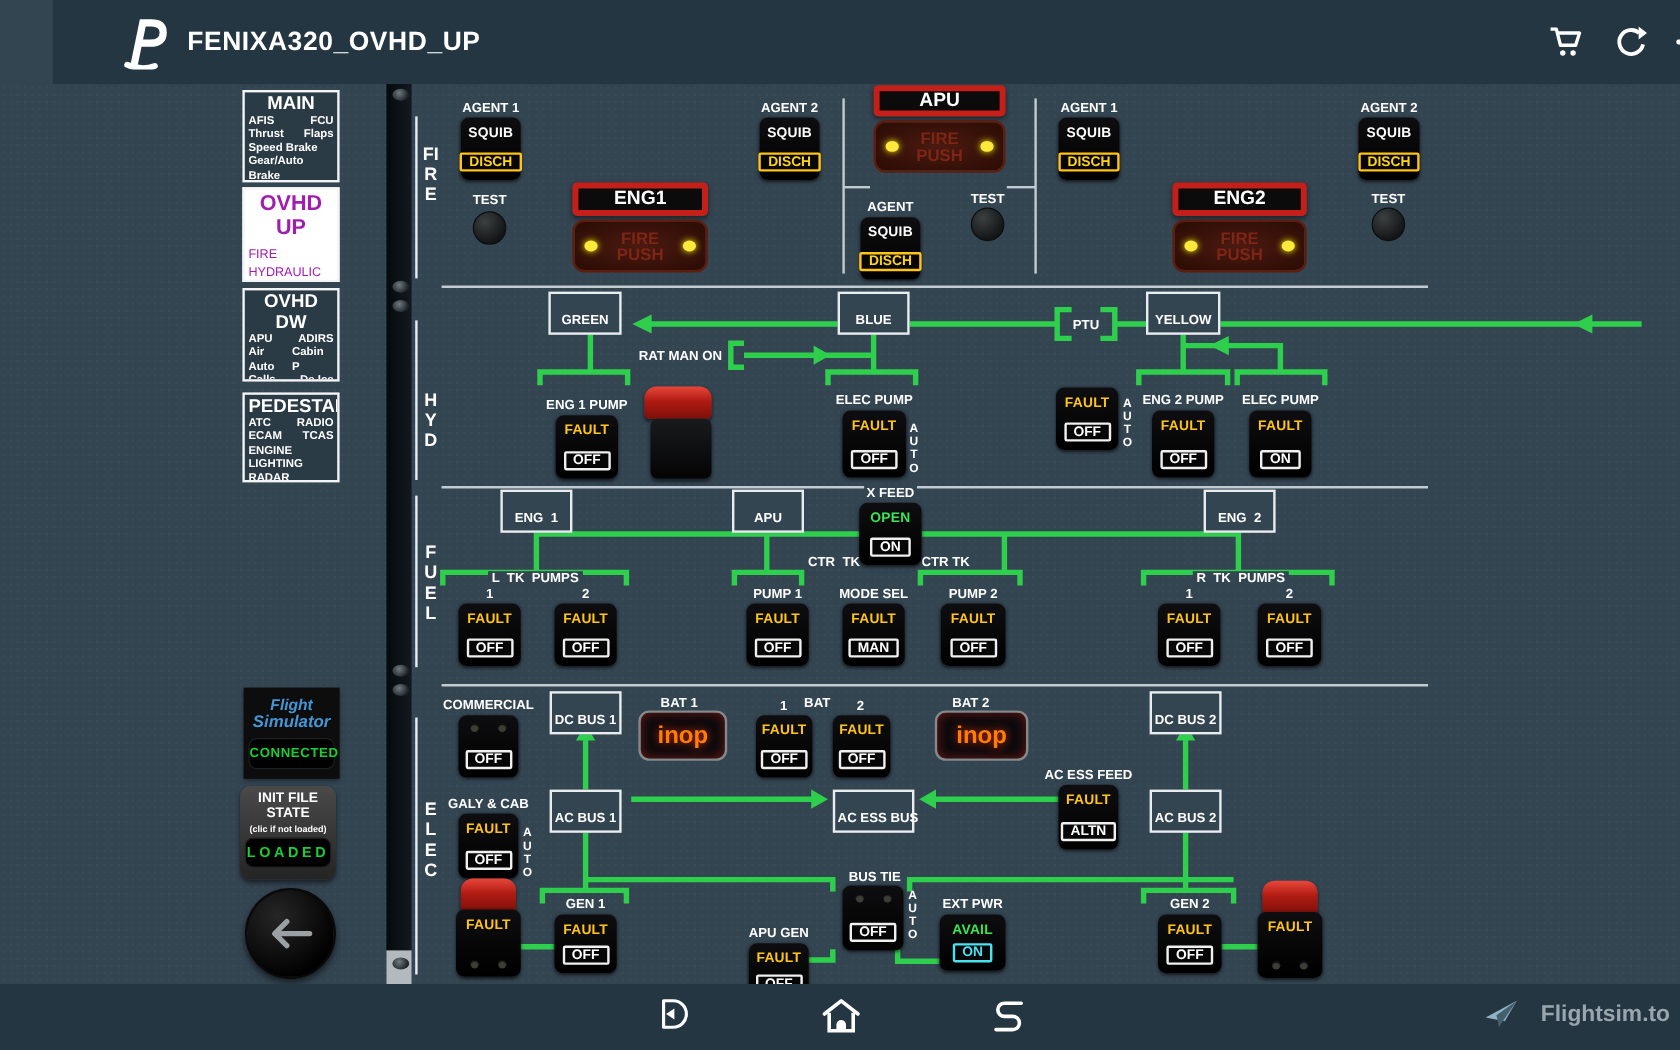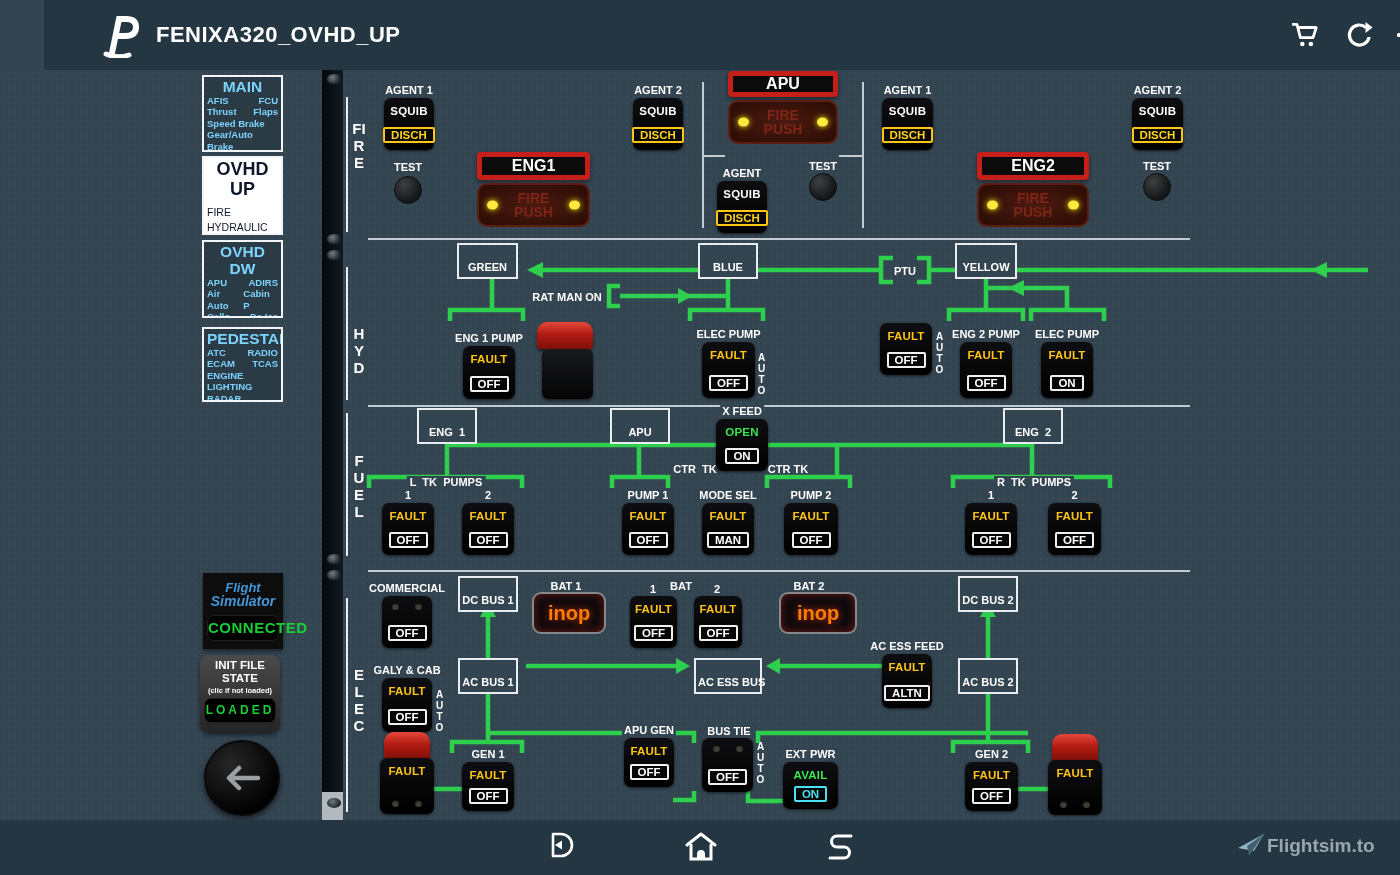--- a/index.html
+++ b/index.html
@@ -10,31 +10,31 @@
   .topbar{position:absolute; left:0; top:0; width:1356px; height:70px; background:var(--bar); z-index:5;margin-left:44px;}
   .botbar{position:absolute; left:0; top:820px; width:1400px; height:55px; background:var(--bar); z-index:5;}
   .apptitle{position:absolute; left:112px; top:22px; color:#fff; font-size:22px; font-weight:bold; letter-spacing:.5px;}
   .tb-icon{position:absolute; top:21px; width:30px; height:28px; cursor:pointer;}
   
   .panel{position:absolute; left:0; top:70px; width:1400px; height:750px; background:var(--panel);
          background-image:radial-gradient(rgba(255,255,255,.03) 1px, transparent 1px); background-size:6px 6px;}
   svg.wiring{position:absolute; left:0; top:0; z-index:1; pointer-events:none;}
   .panel > *{z-index:2;}
   
-  .menu{position:absolute; left:202px; width:81px; border:2px solid #f2f4f5; background:#2b3b46; color:#7dd3fc; padding:1px 3px; overflow:hidden;}
-  .menu.sel{background:#fff; color:#0f172a;}
+  .menu{position:absolute; left:202px; width:81px; border:2px solid #f2f4f5; background:#2b3b46; color:#ffffff; padding:1px 3px; overflow:hidden;}
+  .menu.sel{background:#fff; color:#a21caf;}
   .menu-title{text-align:center; font-weight:bold; font-size:15.5px; line-height:1.1;}
   .menu.sel .menu-title{font-size:18px; padding:1px 0 5px;}
   .menu-row{display:flex; justify-content:space-between; font-size:9.5px; font-weight:bold; line-height:1.2; cursor:pointer;}
   .menu.sel .menu-row{font-weight:normal; font-size:10.5px; line-height:1.5;}
   .simbox{position:absolute; left:203px; top:573px; width:80px; height:76px; background:#0d0d0d; border-radius:0; cursor:pointer; box-shadow:0 2px 4px #0008;}
   .simlogo{height:42px; display:flex; flex-direction:column; align-items:center; justify-content:center; font-style:italic; font-weight:bold; color:#4596d6; line-height:1;}
   .simlogo .l1{font-size:13px;} .simlogo .l2{font-size:14px;}
   .statusinset{margin:0 4px; background:#000; border-radius:7px; border:1px solid #1f1f1f; text-align:center; color:#19cf35; font-weight:bold;}
-  .simbox .statusinset{line-height:24px; font-size:15px; letter-spacing:.5px;}
+  .simbox .statusinset{line-height:24px; font-size:11px; letter-spacing:.5px;}
   .initbox{position:absolute; left:200px; top:655px; width:80px; height:78px; background:linear-gradient(#4a4a4a,#242424); border-radius:9px; cursor:pointer; color:#fff; box-shadow:0 2px 4px #0008;}
   .init-title{font-weight:bold; font-size:11.5px; text-align:center; line-height:1.15; padding-top:4px; white-space:pre-line;}
   .init-hint{font-weight:bold; font-size:7.5px; text-align:center; padding:1px 0 3px;}
   .initbox .statusinset{line-height:23px; font-size:12px; letter-spacing:3px;}
   .backbtn{position:absolute; left:204px; top:740px; width:76px; height:76px; border-radius:50%; background:radial-gradient(circle at 35% 30%, #262626, #000 75%); border:2px solid #0a0a0a; display:flex; align-items:center; justify-content:center; cursor:pointer; box-shadow:0 3px 6px #0009;}
   
   .hinge{position:absolute; left:322px; top:0px; width:21px; height:750px; background:linear-gradient(90deg,#05090c,#121a20);}
   .hinge-foot{position:absolute; left:322px; top:722px; width:21px; height:28px; background:#b3babf;}
   .screw{position:absolute; left:327px; width:14px; height:10px; border-radius:50%; background:radial-gradient(circle at 40% 35%, #707a80, #1e252a 70%);}
   
@@ -62,21 +62,21 @@
   .fdot.l{left:8px;} .fdot.r{right:8px;}
   
   .testbtn{position:absolute; width:28px; height:28px; border-radius:50%; background:radial-gradient(circle at 35% 30%, #3c4041, #131516 72%); border:1px solid #0b0d0e; cursor:pointer;}
   
   .rcap{position:absolute; background:linear-gradient(180deg,#e8473a 0%, #b01b12 45%, #7d100a 100%); border-radius:10px 10px 4px 4px; box-shadow:0 2px 3px rgba(0,0,0,.55); cursor:pointer;}
   .rbody{position:absolute; background:linear-gradient(180deg,#191a1c,#040405); border-radius:6px; box-shadow:0 2px 3px rgba(0,0,0,.5);}
   
   .inop{position:absolute; background:#0b0a0d; border:2px solid #86888a; border-radius:9px; color:#ff7d00; font-weight:bold; font-size:20px; display:flex; align-items:center; justify-content:center; text-shadow:0 0 8px rgba(255,60,0,.85); box-shadow:inset 0 0 10px rgba(190,40,25,.55);}
   
   .nav-icon{position:absolute; top:831px; cursor:pointer; z-index:6;}
-  .brand{position:absolute; top:834px; left:1238px; display:flex; align-items:center; gap:3px; z-index:6;}
+  .brand{position:absolute; top:834px; left:1238px; display:flex; align-items:center; gap:20px; z-index:6;}
   .brand span{color:#9aa6ad; font-weight:bold; font-size:19px;}
 </style>
 </head>
 <body>
 
 <div class="topbar">
   <svg style="position:absolute;left:55px;top:13px" width="46" height="45" viewBox="0 0 46 45">
     <path d="M13,40 L20,6 h7 q10,0 10,8 q0,9 -11,9 h-9" stroke="#fff" stroke-width="6" fill="none" stroke-linecap="round"></path>
     <path d="M7,41 q12,5 23,1" stroke="#fff" stroke-width="5" fill="none" stroke-linecap="round"></path>
   </svg>
@@ -486,21 +486,21 @@
       <div class="k-top">FAULT</div>
       <div class="k-bot">ALTN</div>
     </div>
   <div class="vsmall" style="left:434px;top:619px">AUTO</div>
 
   <div class="korry" style="left:462px;top:692px;width:52px;height:49px">
       <div class="klabel">GEN 1</div>
       <div class="k-top">FAULT</div>
       <div class="k-bot">OFF</div>
     </div>
-  <div class="korry" style="left:624px;top:668px;width:50px;height:49px">
+  <div class="korry" style="left:624px;top:716px;width:50px;height:49px">
       <div class="klabel">APU GEN</div>
       <div class="k-top">FAULT</div>
       <div class="k-bot">OFF</div>
     </div>
   <div class="korry top-dots" style="left:702px;top:668px;width:51px;height:54px">
       <div class="k-dots">
         <i class="dot"></i>
         <i class="dot"></i>
       </div>
       <div class="k-bot">OFF</div>

